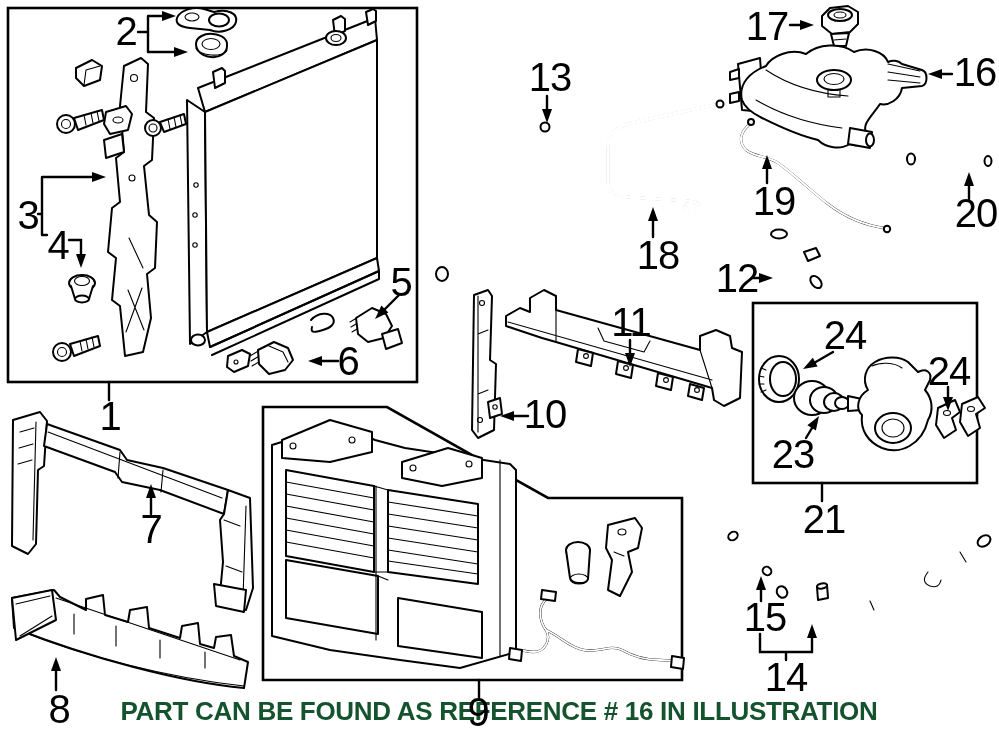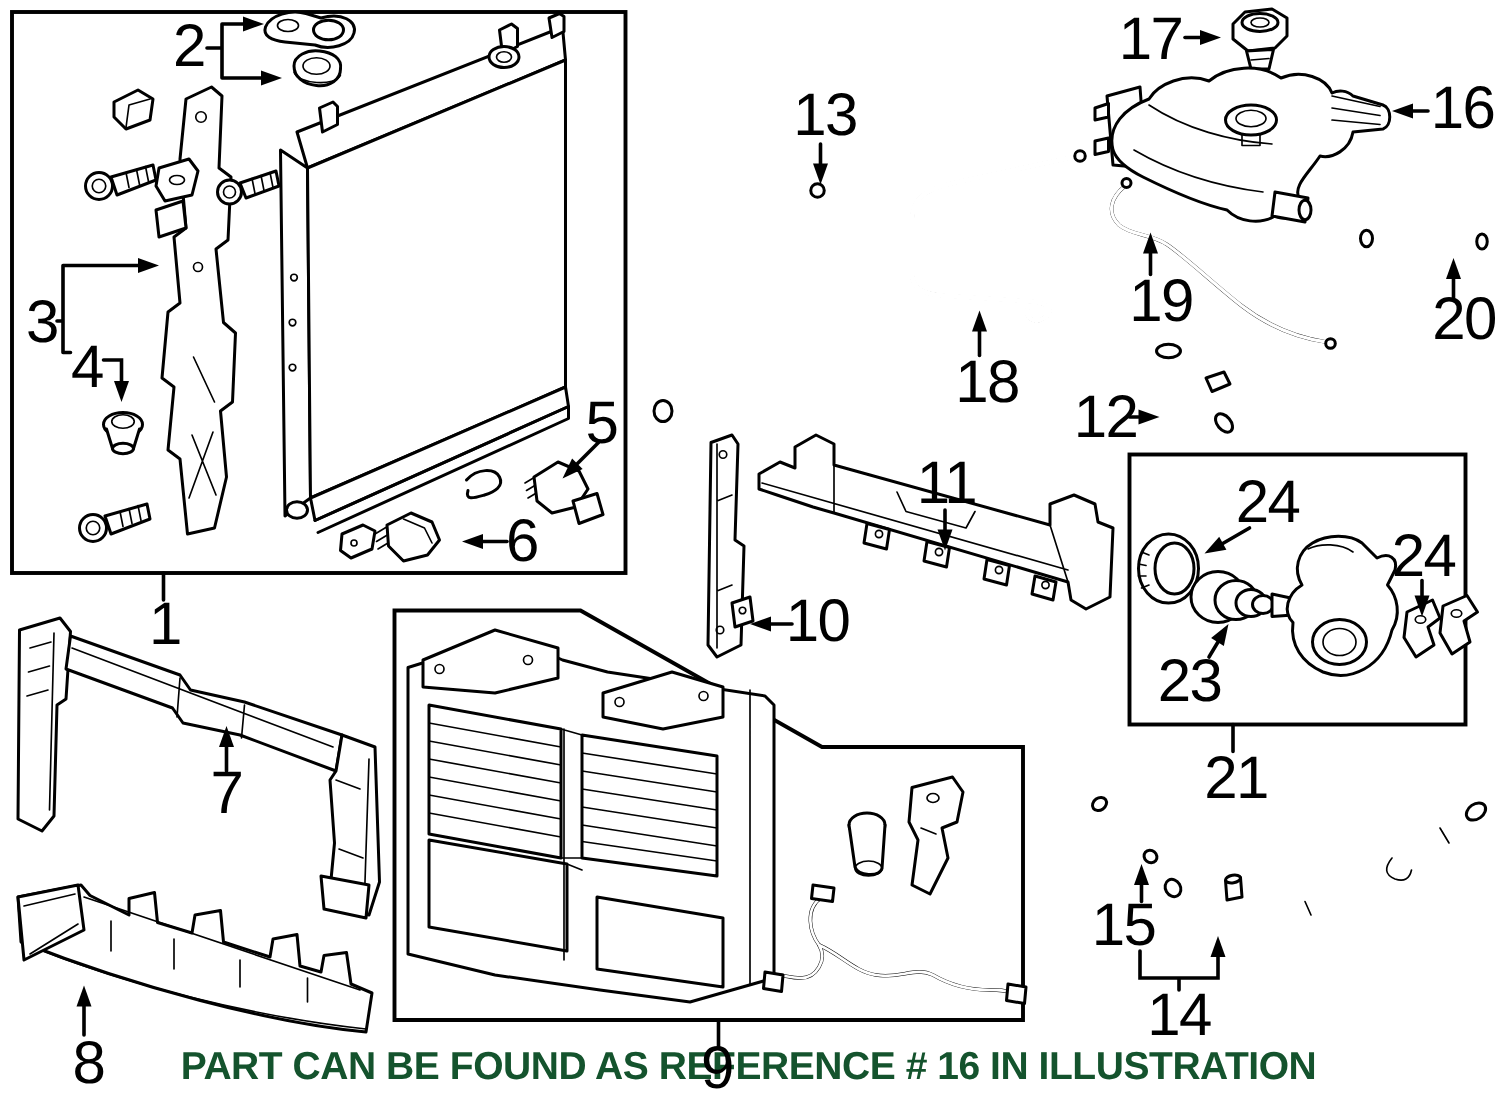--- a/index.html
+++ b/index.html
@@ -420,21 +420,21 @@
 <div class="callout" style="left:401px;top:282px;">5</div>
 <div class="callout" style="left:348px;top:361px;">6</div>
 <div class="callout" style="left:151px;top:529px;">7</div>
 <div class="callout" style="left:59px;top:709px;">8</div>
 <div class="callout" style="left:478px;top:712px;">9</div>
 <div class="callout" style="left:545px;top:414px;">10</div>
 <div class="callout" style="left:631px;top:322px;">11</div>
 <div class="callout" style="left:737px;top:278px;text-align:right;">12</div>
 <div class="callout" style="left:550px;top:77px;text-align:center;">13</div>
 <div class="callout" style="left:786px;top:677px;">14</div>
-<div class="callout" style="left:749px;top:617px;">15</div>
+<div class="callout" style="left:765px;top:617px;">15</div>
 <div class="callout" style="left:975px;top:72px;">16</div>
 <div class="callout" style="left:767px;top:26px;">17</div>
 <div class="callout" style="left:658px;top:255px;">18</div>
 <div class="callout" style="left:774px;top:201px;">19</div>
 <div class="callout" style="left:976px;top:213px;">20</div>
 <div class="callout" style="left:824px;top:519px;">21</div>
 <div class="callout" style="left:845px;top:335px;">24</div>
 <div class="callout" style="left:793px;top:454px;">23</div>
 <div class="callout" style="left:949px;top:371px;text-align:center;">24</div>
 

